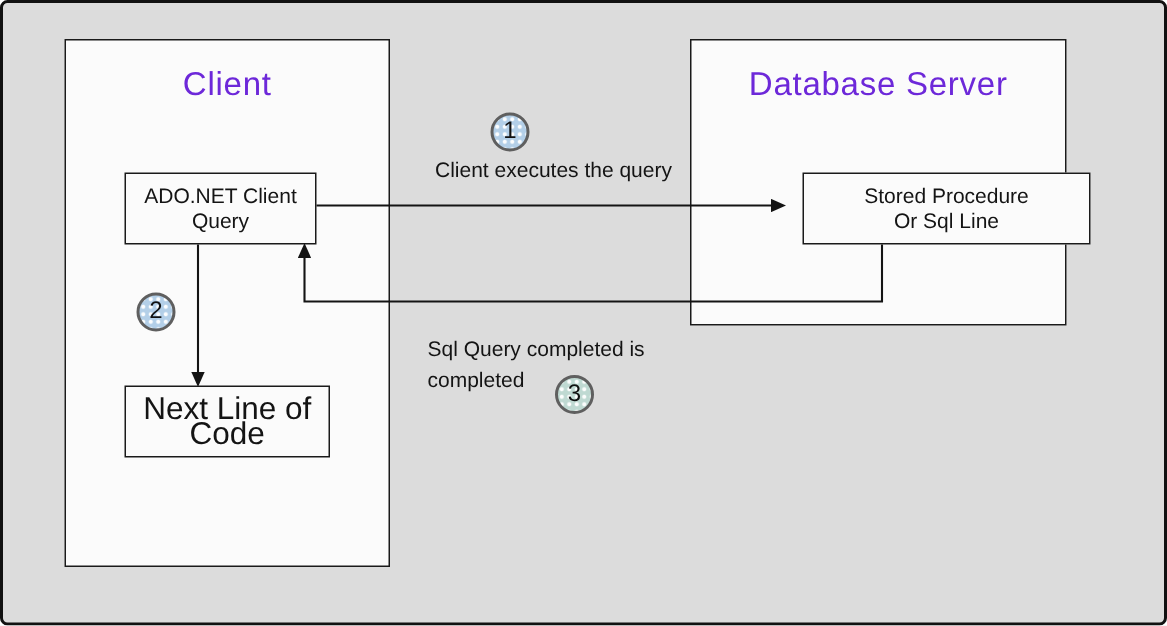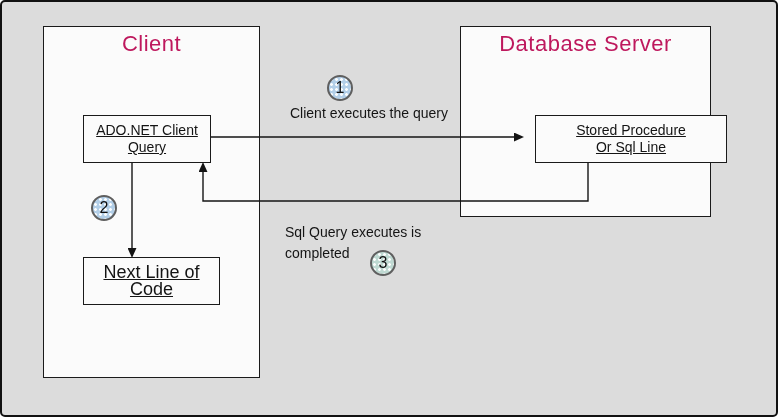--- a/index.html
+++ b/index.html
@@ -22,45 +22,44 @@
   .group-box {
     position: absolute;
     box-sizing: border-box;
     background: #fbfbfb;
     border: 1px solid #1a1a1a;
     z-index: 1;
   }
   #client-box  { left: 41px;  top: 24px; width: 217px; height: 352px; }
   #db-box      { left: 458px; top: 24px; width: 251px; height: 191px; }
   .group-title {
-    margin-top: 4px;
+    margin-top: 16px;
     text-align: center;
     font-size: 22px;
     letter-spacing: 0.5px;
-    color: #be185d;
+    color: #6d28d9;
   }
   .node {
     position: absolute;
     box-sizing: border-box;
     background: #fbfbfb;
     border: 1px solid #1a1a1a;
     display: flex;
     flex-direction: column;
     align-items: center;
     justify-content: center;
     text-align: center;
     font-size: 14px;
     line-height: 17px;
     z-index: 3;
     color: #141414;
-    text-decoration: underline;
   }
   #node-ado    { left: 81px;  top: 113px; width: 128px; height: 48px; }
   #node-stored { left: 521px; top: 113px; width: 192px; height: 48px; margin-left: 12px; }
-  #node-next   { left: 81px;  top: 255px; width: 137px; height: 48px; font-size: 18px; }
+  #node-next   { left: 81px;  top: 255px; width: 137px; height: 48px; font-size: 21px; }
   #arrows {
     position: absolute;
     left: 0; top: 0;
     z-index: 5;
     pointer-events: none;
   }
   .step-circle {
     position: absolute;
     width: 26px;
     height: 26px;
@@ -132,20 +131,20 @@
   <div class="step-circle" id="circle-1">
     <span>1</span>
   </div>
   <div class="caption" id="caption-1">Client executes the query</div>
 
   <div class="step-circle" id="circle-2">
     <span>2</span>
   </div>
 
   <div class="caption" id="caption-3">
-    <div>Sql Query executes is</div>
+    <div>Sql Query completed is</div>
     <div>completed</div>
   </div>
   <div class="step-circle" id="circle-3">
     <span>3</span>
   </div>
 
 </div>
 
 </body></html>

